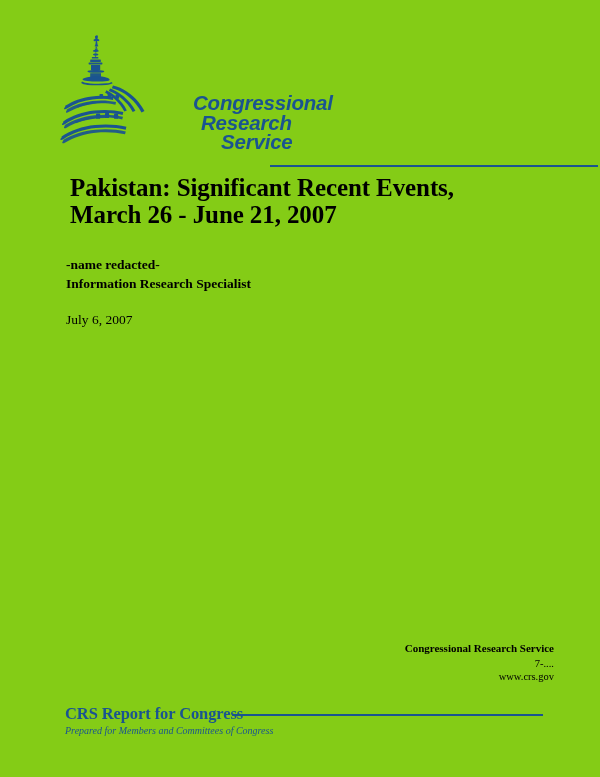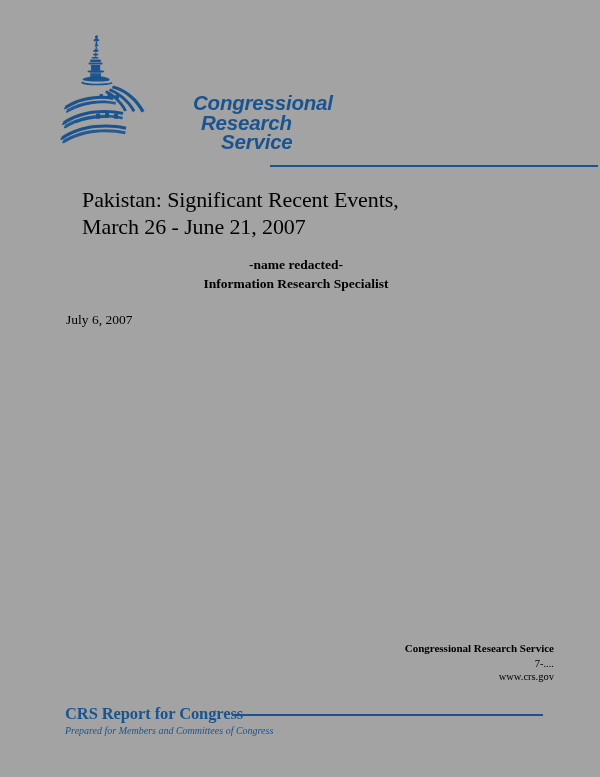--- a/index.html
+++ b/index.html
@@ -12,21 +12,21 @@
     height: 777px;
     position: relative;
     font-family: "Liberation Serif", serif;
     color: #000000;
     overflow: hidden;
   }
 
   .page {
     position: absolute;
     inset: 0;
-    background: #a3a3a3;
+    background: #84cc16;
   }
 
   
   .masthead {
     position: absolute;
     left: 55px;
     top: 33px;
     width: 490px;
     height: 115px;
   }
@@ -65,38 +65,37 @@
   }
 
   
   .title-block {
     position: absolute;
     left: 66px;
     top: 170px;
     width: 460px;
   }
   .doc-title {
-    margin: 16px;
-    font-family: "Liberation Serif", serif;
-    font-weight: normal;
-    font-size: 22px;
+    margin: 4px;
+    font-family: "Liberation Serif", serif;
+    font-weight: bold;
+    font-size: 25px;
     line-height: 27px;
     color: #000000;
     letter-spacing: -0.1px;
   }
   .doc-title .t-line { display: block; }
 
   .byline {
     position: absolute;
     left: 66px;
     top: 256px;
     width: 460px;
     font-size: 13.5px;
     line-height: 18.5px;
-    text-align: center;
   }
   .author-name {
     display: block;
     font-weight: bold;
     color: #000000;
   }
   .author-role {
     display: block;
     font-weight: bold;
     color: #000000;

